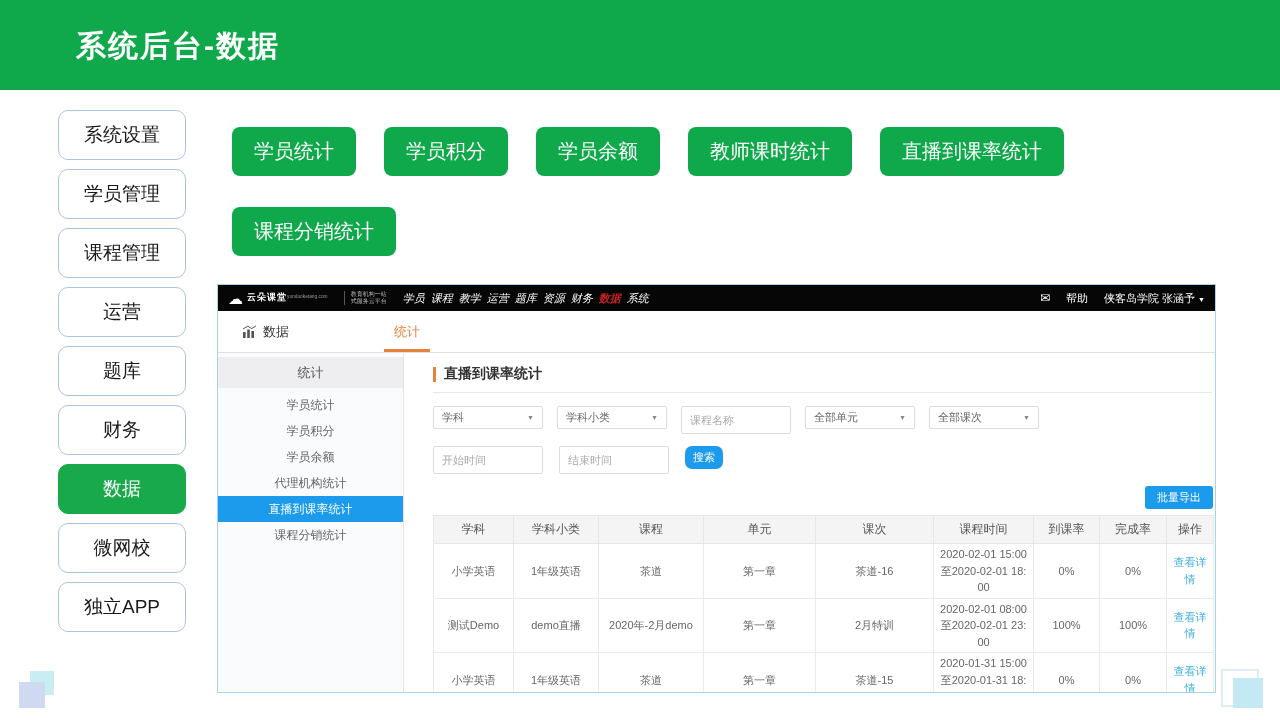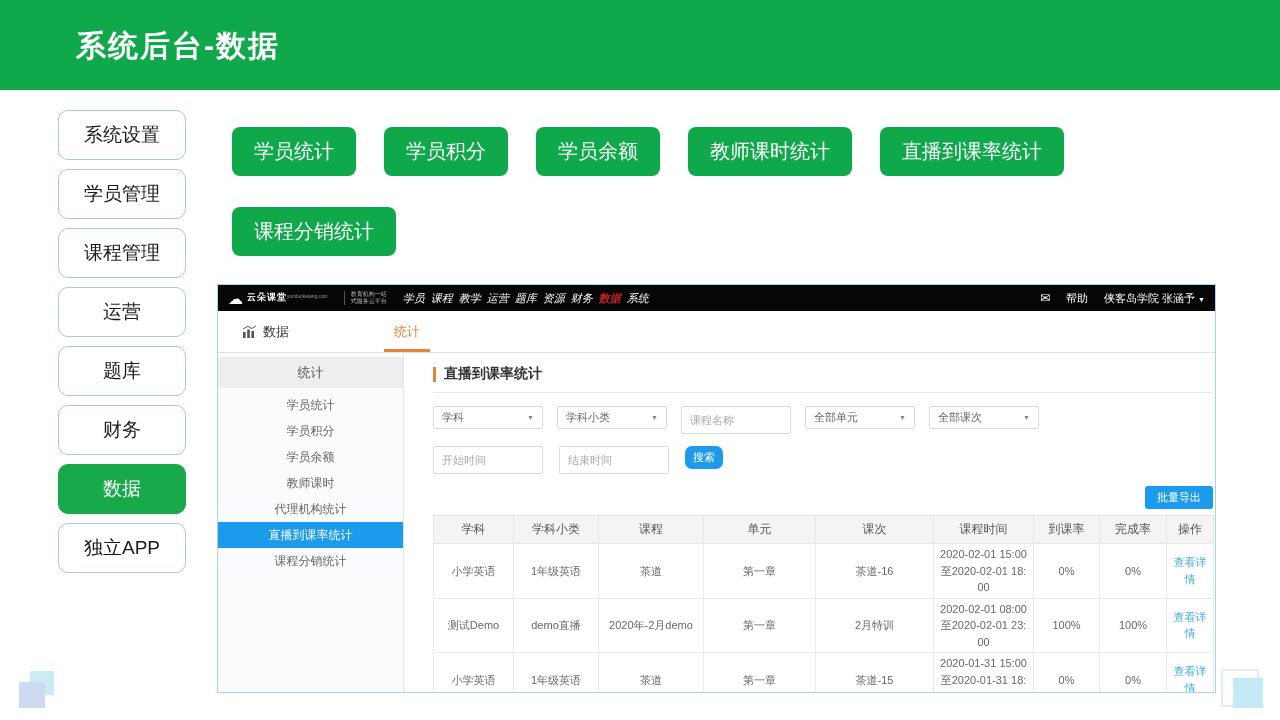--- a/index.html
+++ b/index.html
@@ -106,20 +106,21 @@
   </div>
 
   <div class="side-nav">
     <div class="side-btn">系统设置</div>
       <div class="side-btn">学员管理</div>
       <div class="side-btn">课程管理</div>
       <div class="side-btn">运营</div>
       <div class="side-btn">题库</div>
       <div class="side-btn">财务</div>
       <div class="side-btn active">数据</div>
+      <div class="side-btn">微网校</div>
       <div class="side-btn">独立APP</div>
   </div>
 
   <div class="quick-row row1">
     <div class="quick-btn">学员统计</div>
       <div class="quick-btn">学员积分</div>
       <div class="quick-btn">学员余额</div>
       <div class="quick-btn">教师课时统计</div>
       <div class="quick-btn">直播到课率统计</div>
   </div>
@@ -174,21 +175,20 @@
     </div>
 
     <div class="panel-body">
 
       <div class="inner-side">
         <div class="inner-head">统计</div>
         <div class="inner-list">
           <div class="inner-item">学员统计</div>
             <div class="inner-item">学员积分</div>
             <div class="inner-item">学员余额</div>
-            <div class="inner-item">教师课时</div>
             <div class="inner-item">代理机构统计</div>
             <div class="inner-item active">直播到课率统计</div>
             <div class="inner-item">课程分销统计</div>
         </div>
       </div>
 
       <div class="main-area">
         <div class="main-title">
           <span class="title-bar"></span>
           <span>直播到课率统计</span>

